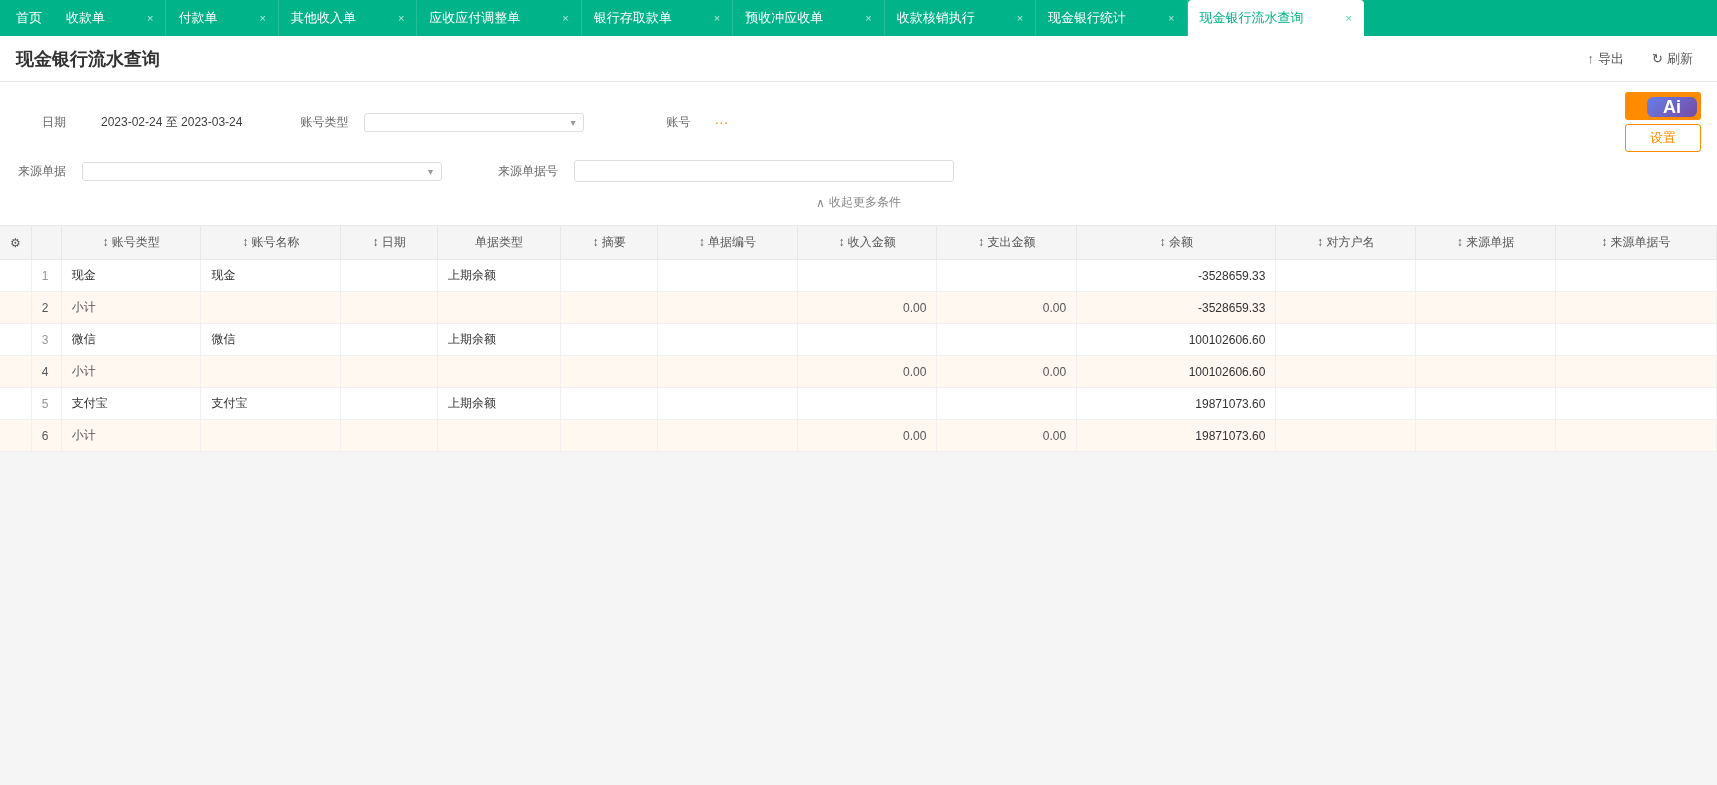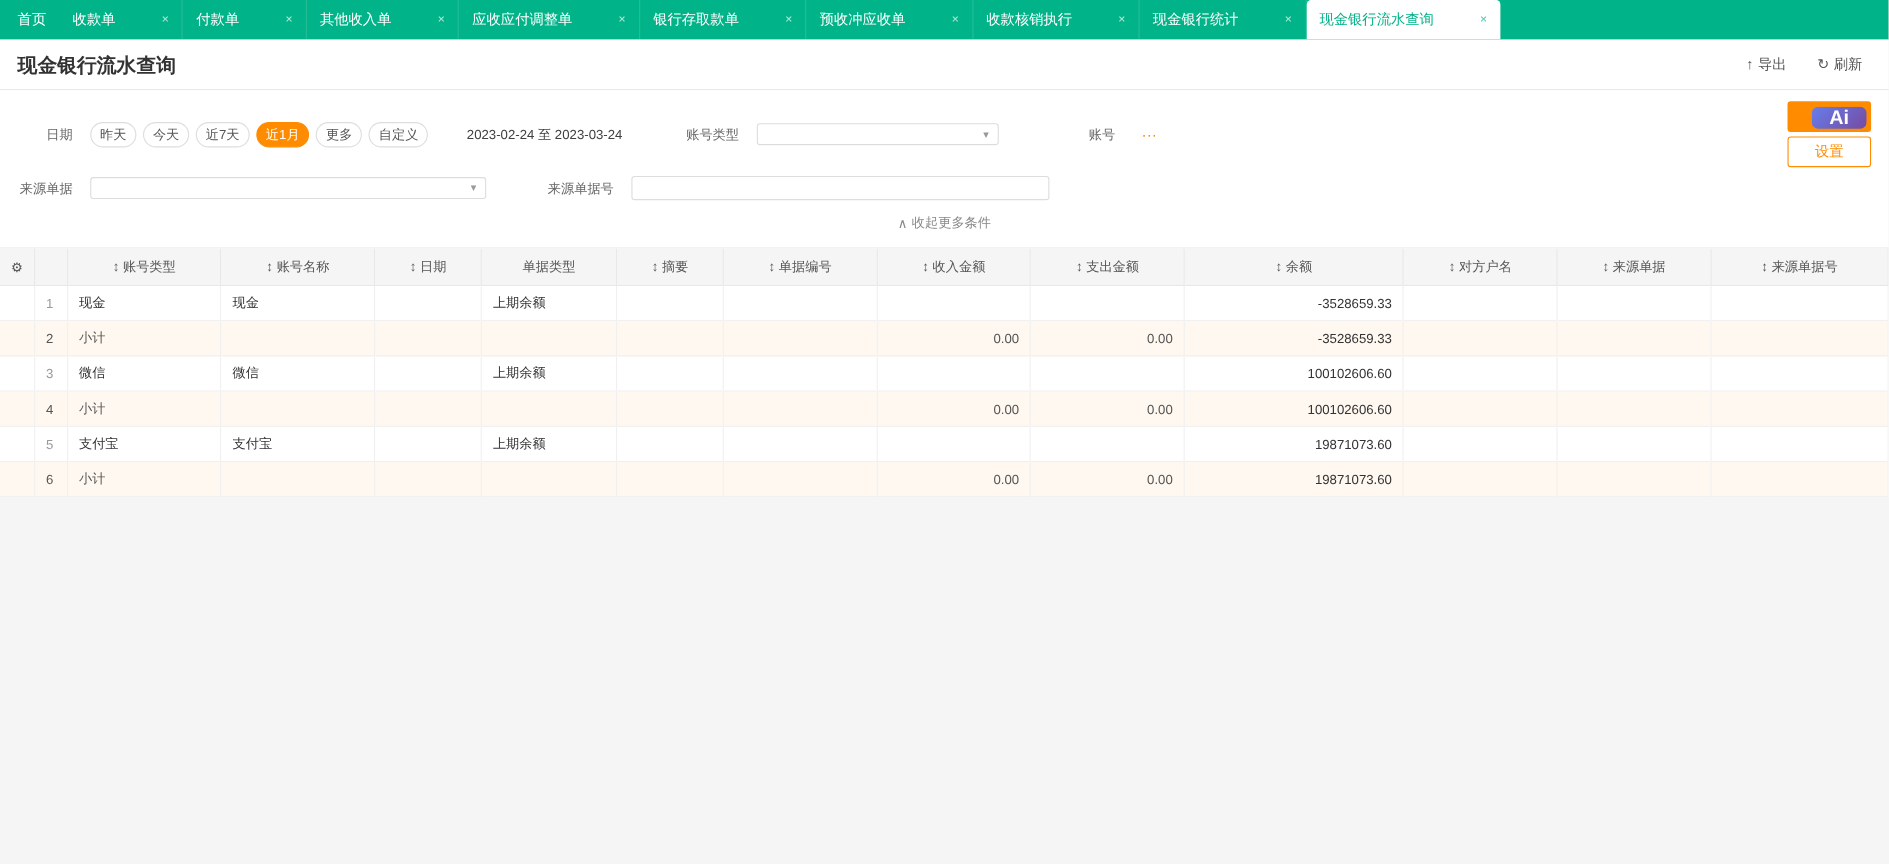--- a/index.html
+++ b/index.html
@@ -295,28 +295,20 @@
     <div class="header-btn">
       <span>↻</span>
       <span>刷新</span>
     </div>
   </div>
 </div>
 
 <div class="filter-area">
   <div class="filter-row">
     <span class="filter-label">日期</span>
-    <div class="filter-date-btns">
-      <button class="date-btn">昨天</button>
-      <button class="date-btn">今天</button>
-      <button class="date-btn">近7天</button>
-      <button class="date-btn active">近1月</button>
-      <button class="date-btn">更多</button>
-      <button class="date-btn">自定义</button>
-    </div>
     <span class="date-range">2023-02-24 至 2023-03-24</span>
 
     <span class="filter-label" style="margin-left:40px;">账号类型</span>
     <div class="filter-select" style="min-width:220px;">
       <span></span>
       <span class="arrow">▾</span>
     </div>
 
     <span class="filter-label" style="margin-left:40px;">账号</span>
     <span class="dots-btn">···</span>

